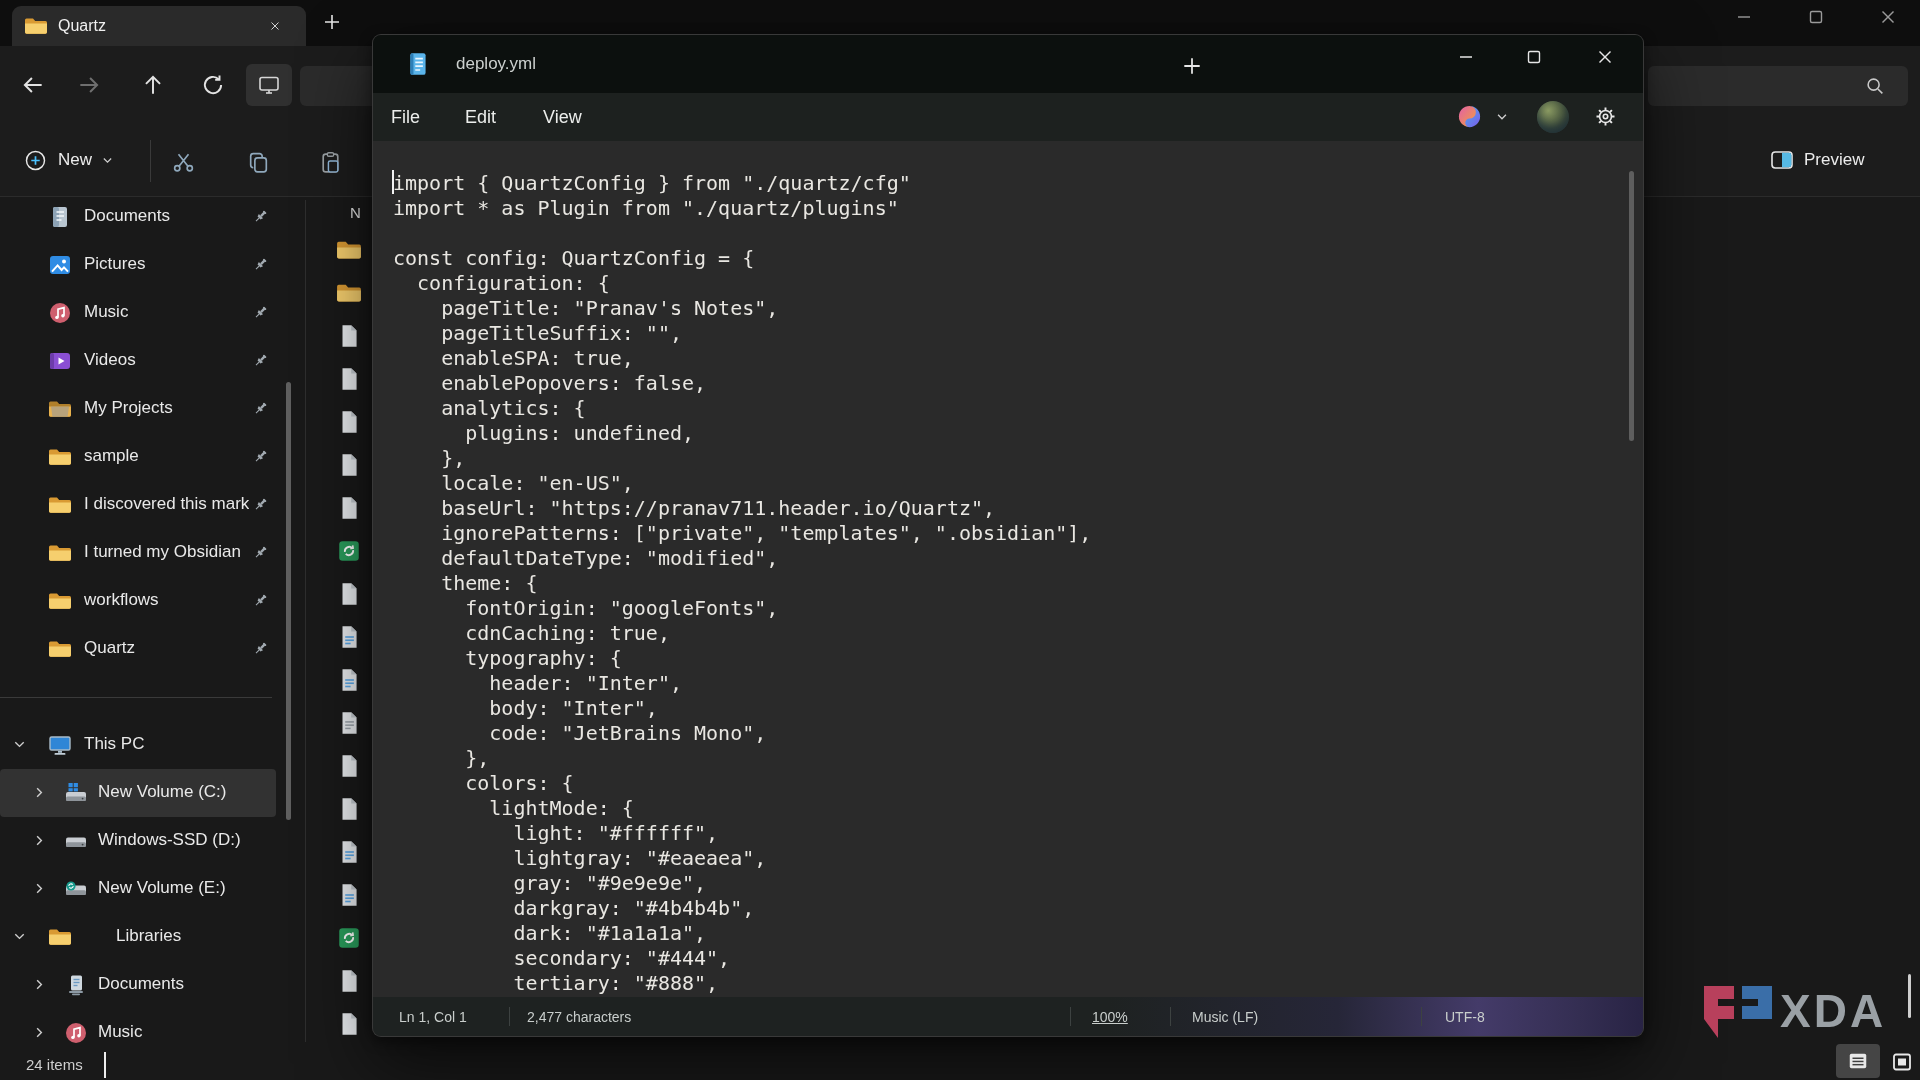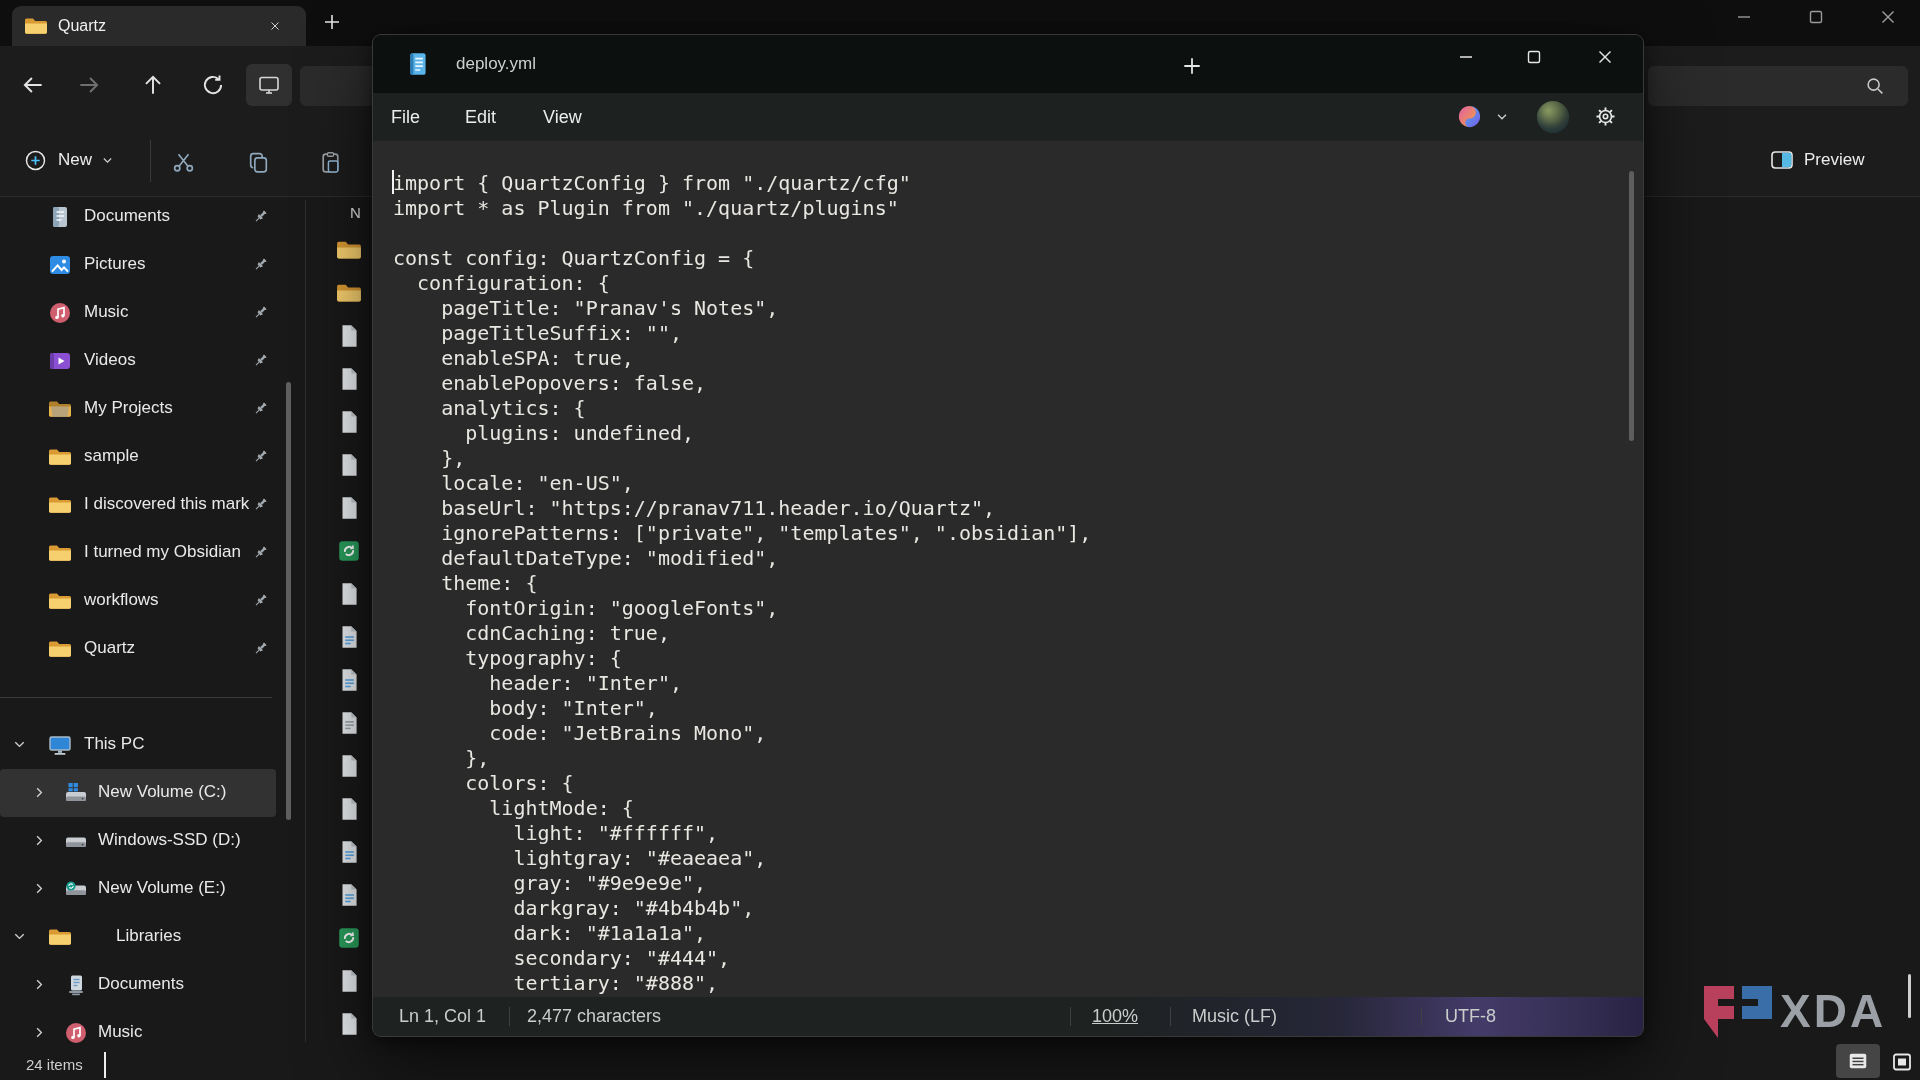--- a/index.html
+++ b/index.html
@@ -32,21 +32,21 @@
   .np-tab-active{position:absolute;left:424px;top:8px;width:360px;height:50px;background:#2c2f2d;
     border-radius:9px 9px 0 0;display:flex;align-items:center;}
   .np-menubar{position:absolute;left:0;top:58px;width:100%;height:48px;background:#1d211f;}
   .np-menu-item{position:absolute;top:0;height:48px;display:flex;align-items:center;font-size:18px;color:#eceeec;}
   .np-editor{position:absolute;left:0;top:106px;width:100%;height:856px;background:#2a2a2a;overflow:hidden;}
   .code{position:absolute;left:20px;top:30px;font-family:"DejaVu Sans Mono","Liberation Mono",monospace;
     font-size:20px;line-height:25px;color:#e9e7e2;}
   .code-line{white-space:pre;height:25px;}
   .np-status{position:absolute;left:0;top:962px;width:100%;height:39px;
     background:linear-gradient(90deg,#1e2221 0%,#1e2221 58%,#262638 76%,#443b69 87%,#342e52 95%,#282344 100%);}
-  .st{position:absolute;top:0;height:39px;display:flex;align-items:center;font-size:18px;color:#c9cecc;}
+  .st{position:absolute;top:0;height:39px;display:flex;align-items:center;font-size:14px;color:#c9cecc;}
   .stdiv{position:absolute;top:10px;width:1px;height:19px;background:#3d4241;}
   
   .xda{position:absolute;left:1700px;top:980px;}
 </style>
 </head>
 <body>
 
 <div class="screen">
 
   <div class="explorer">

